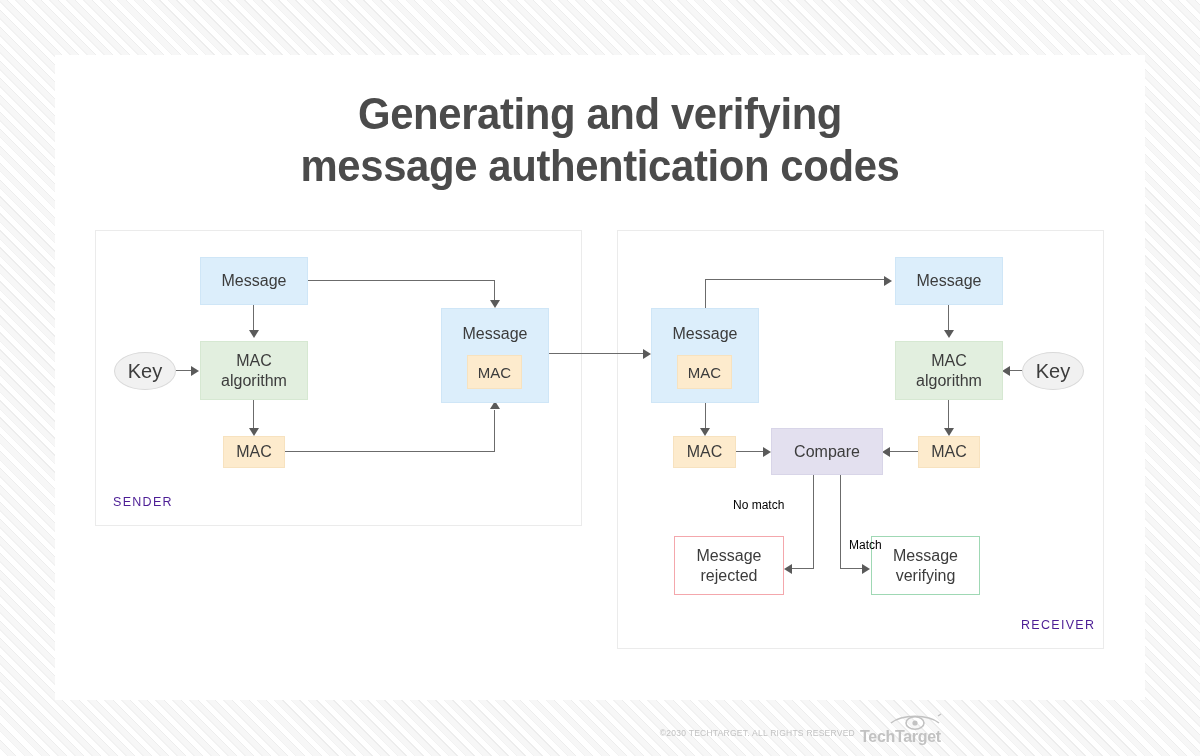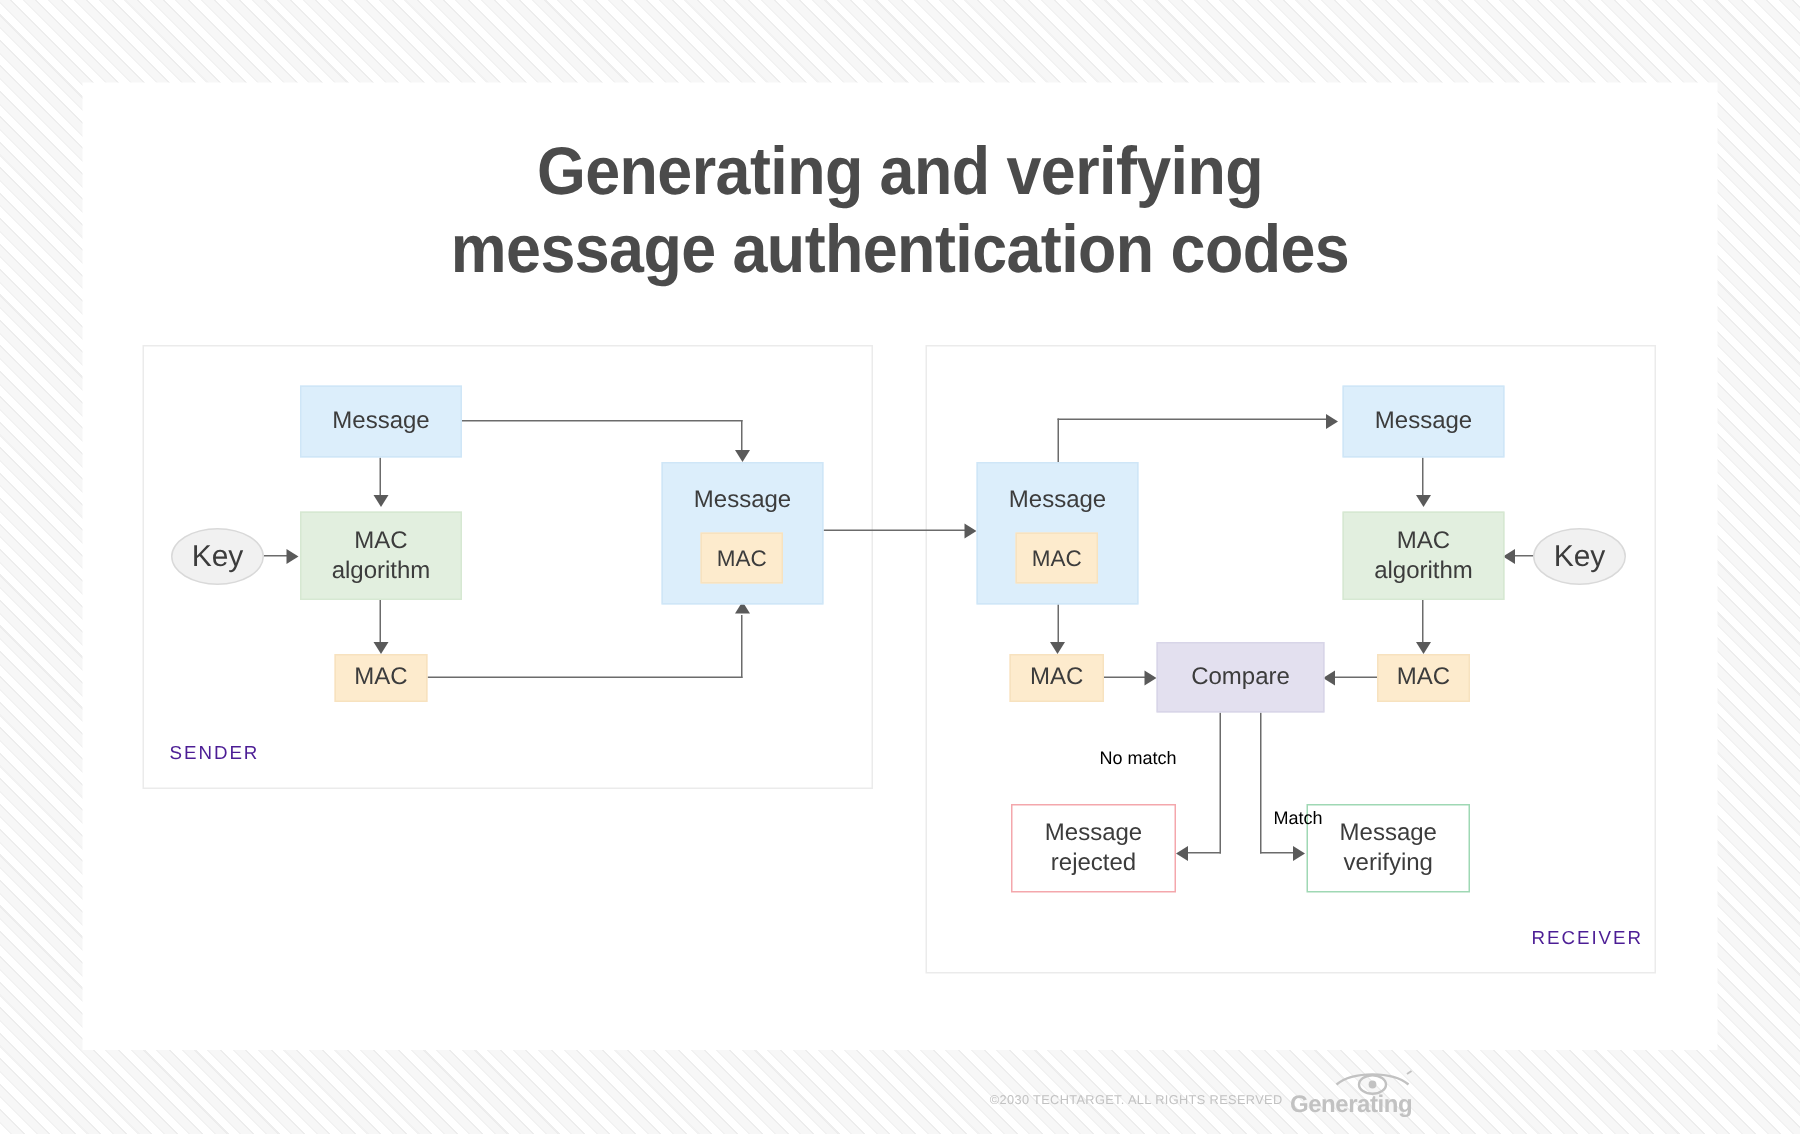--- a/index.html
+++ b/index.html
@@ -320,16 +320,16 @@
   </div>
 
   <div class="footer-text">©2030 TECHTARGET. ALL RIGHTS RESERVED</div>
   <div class="logo">
     <svg width="60" height="18" viewBox="0 0 60 18">
       <path d="M3 11 C14 2, 40 2, 51 11" fill="none" stroke="#c2c2c2" stroke-width="1.6"></path>
       <ellipse cx="27" cy="11" rx="9" ry="6.2" fill="none" stroke="#c2c2c2" stroke-width="1.6"></ellipse>
       <circle cx="27" cy="11" r="2.6" fill="#c2c2c2"></circle>
       <path d="M50 4 l3 -2" fill="none" stroke="#c2c2c2" stroke-width="1.4"></path>
     </svg>
-    <span class="logotext">Generating</span>
+    <span class="logotext">TechTarget</span>
   </div>
 
 </div>
 
 </body></html>

